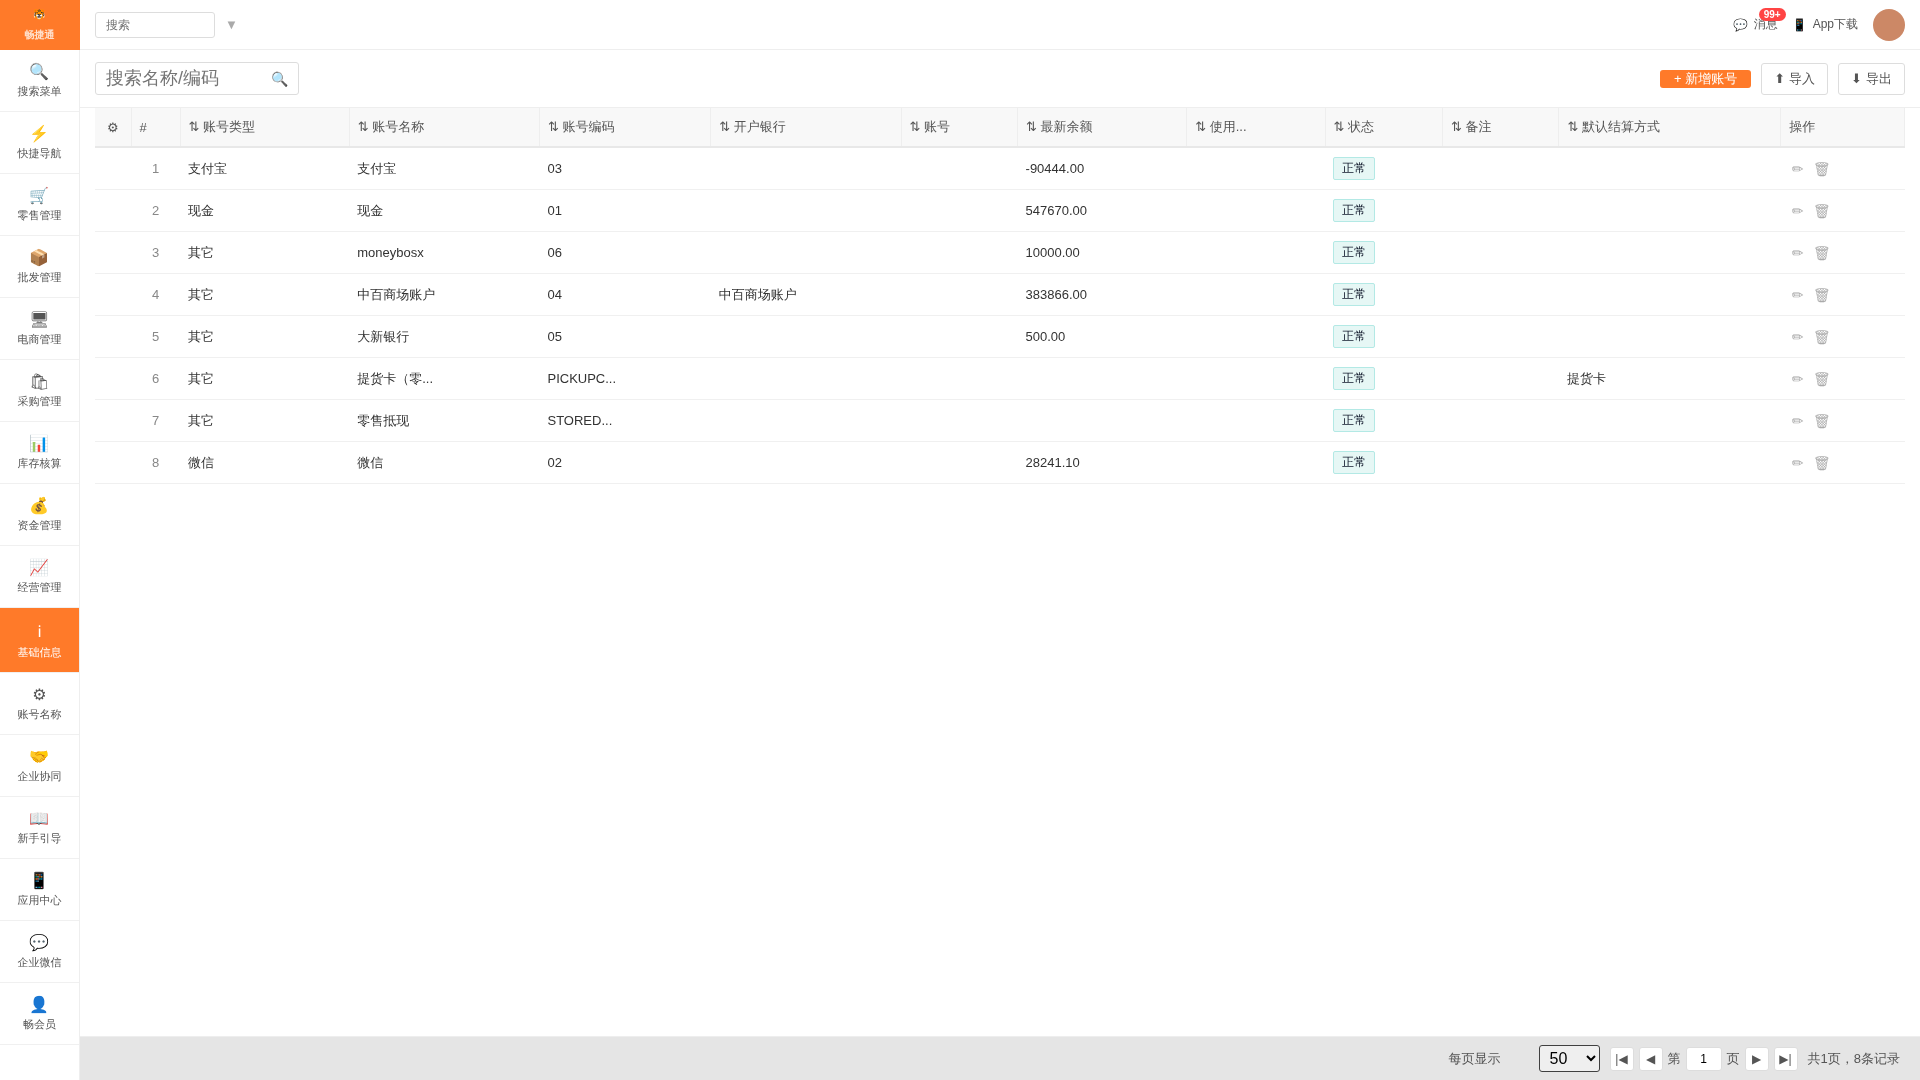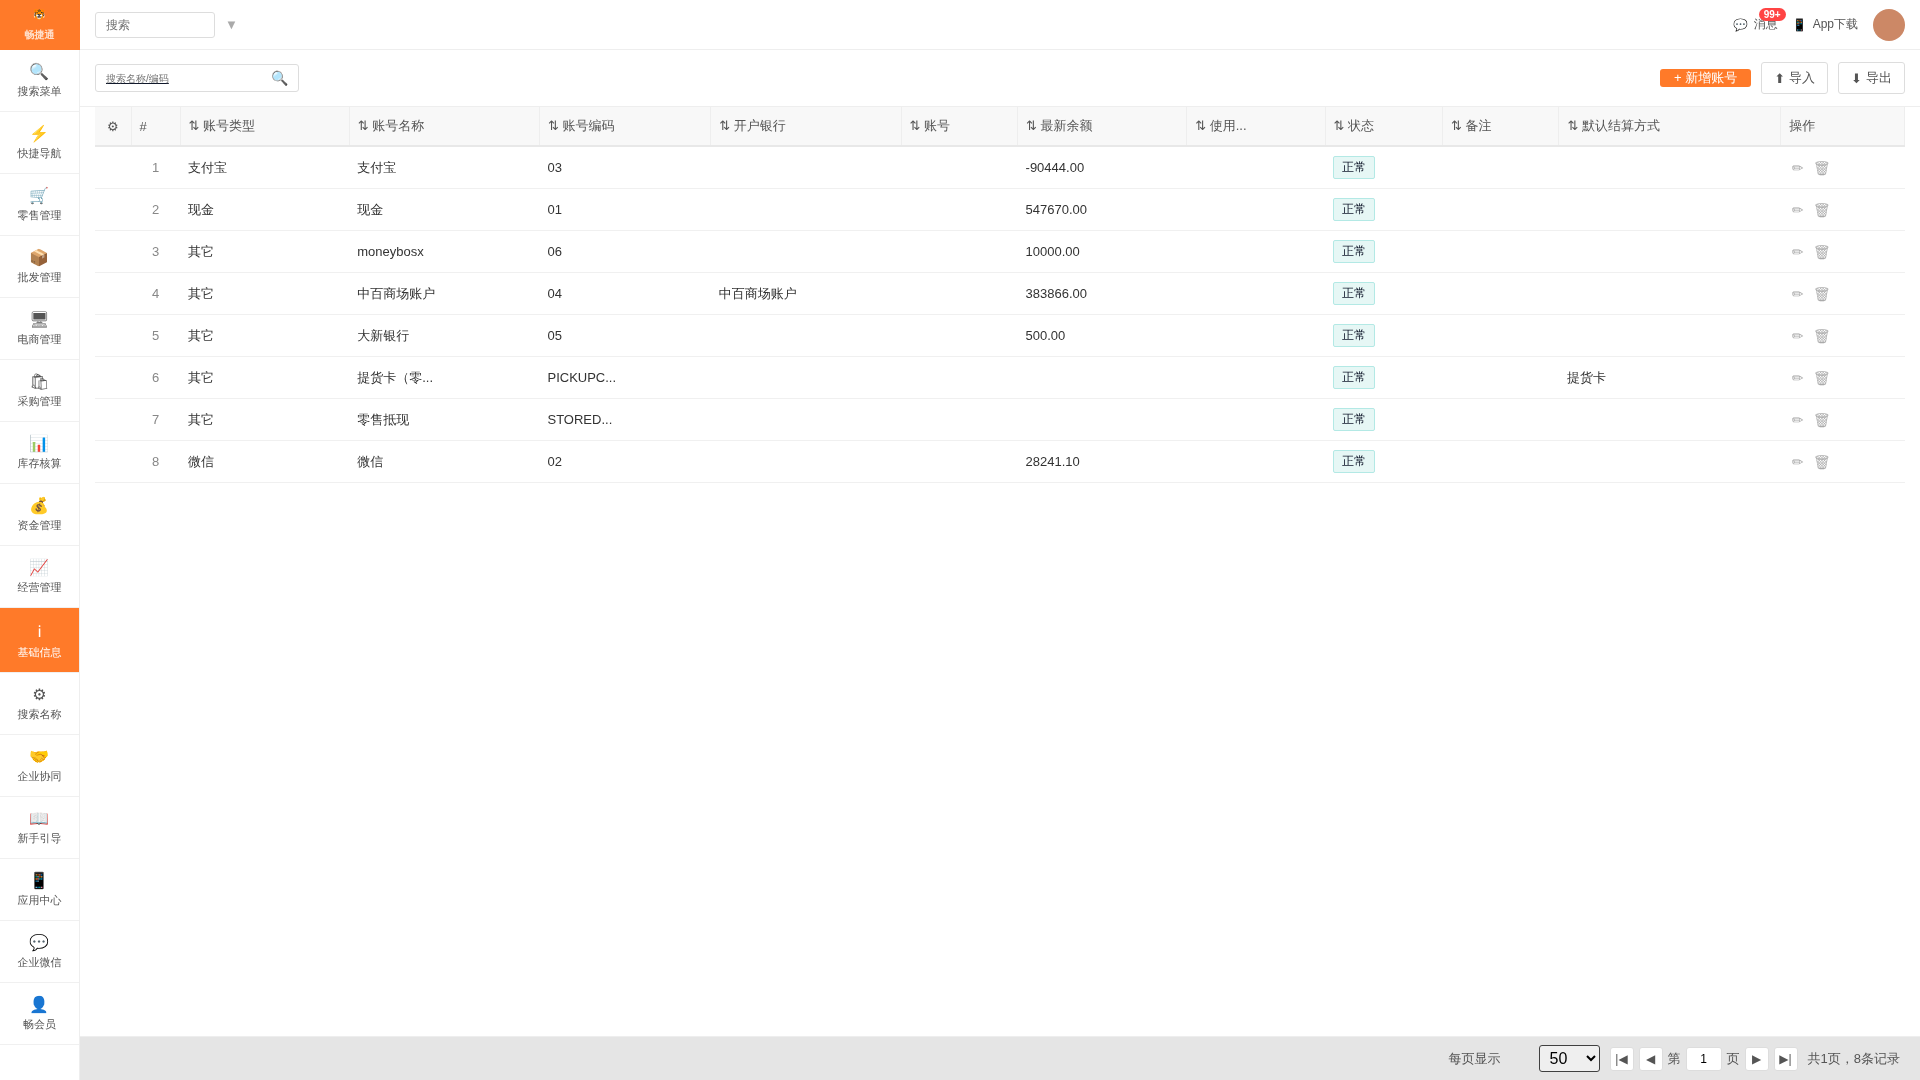--- a/index.html
+++ b/index.html
@@ -358,21 +358,21 @@
     <div class="sidebar-item">
       <div class="sidebar-item-icon">📈</div>
       <div class="sidebar-item-label">经营管理</div>
     </div>
     <div class="sidebar-item active">
       <div class="sidebar-item-icon">ℹ</div>
       <div class="sidebar-item-label">基础信息</div>
     </div>
     <div class="sidebar-item">
       <div class="sidebar-item-icon">⚙</div>
-      <div class="sidebar-item-label">搜索名称</div>
+      <div class="sidebar-item-label">账号名称</div>
     </div>
     <div class="sidebar-item">
       <div class="sidebar-item-icon">🤝</div>
       <div class="sidebar-item-label">企业协同</div>
     </div>
     <div class="sidebar-item">
       <div class="sidebar-item-icon">📖</div>
       <div class="sidebar-item-label">新手引导</div>
     </div>
     <div class="sidebar-item">
@@ -408,21 +408,21 @@
       </div>
       <div class="avatar"></div>
     </div>
   </div>
 
 
   <div class="page-content">
 
     <div class="toolbar">
       <div class="search-box">
-        <input type="text" style="border: none; outline: none; font-size: 10px; width: 160px; color: #0f172a; text-decoration: underline;" placeholder="搜索名称/编码">
+        <input type="text" style="border: none; outline: none; font-size: 18px; width: 160px; color: #0f172a;" placeholder="搜索名称/编码">
         <span class="search-icon">🔍</span>
       </div>
       <div class="toolbar-right">
         <button class="btn-add">+ 新增账号</button>
         <button class="btn-import">
           <span>⬆</span>
           <span>导入</span>
         </button>
         <button class="btn-export">
           <span>⬇</span>

